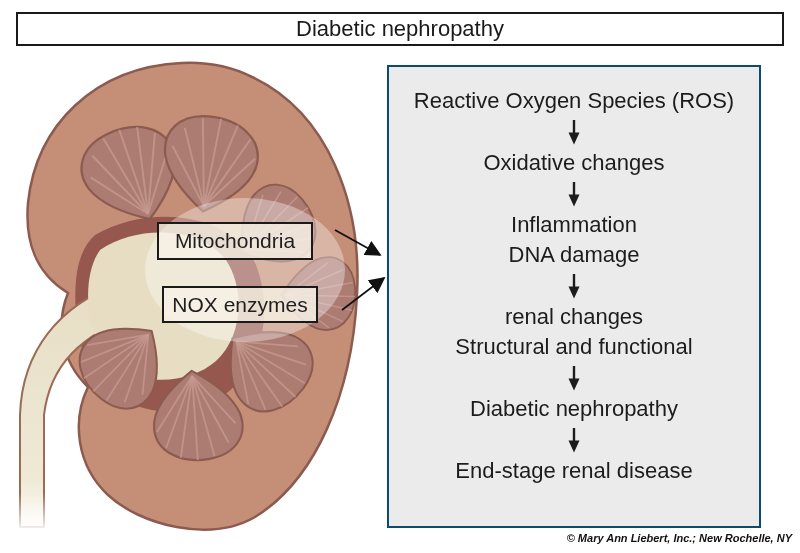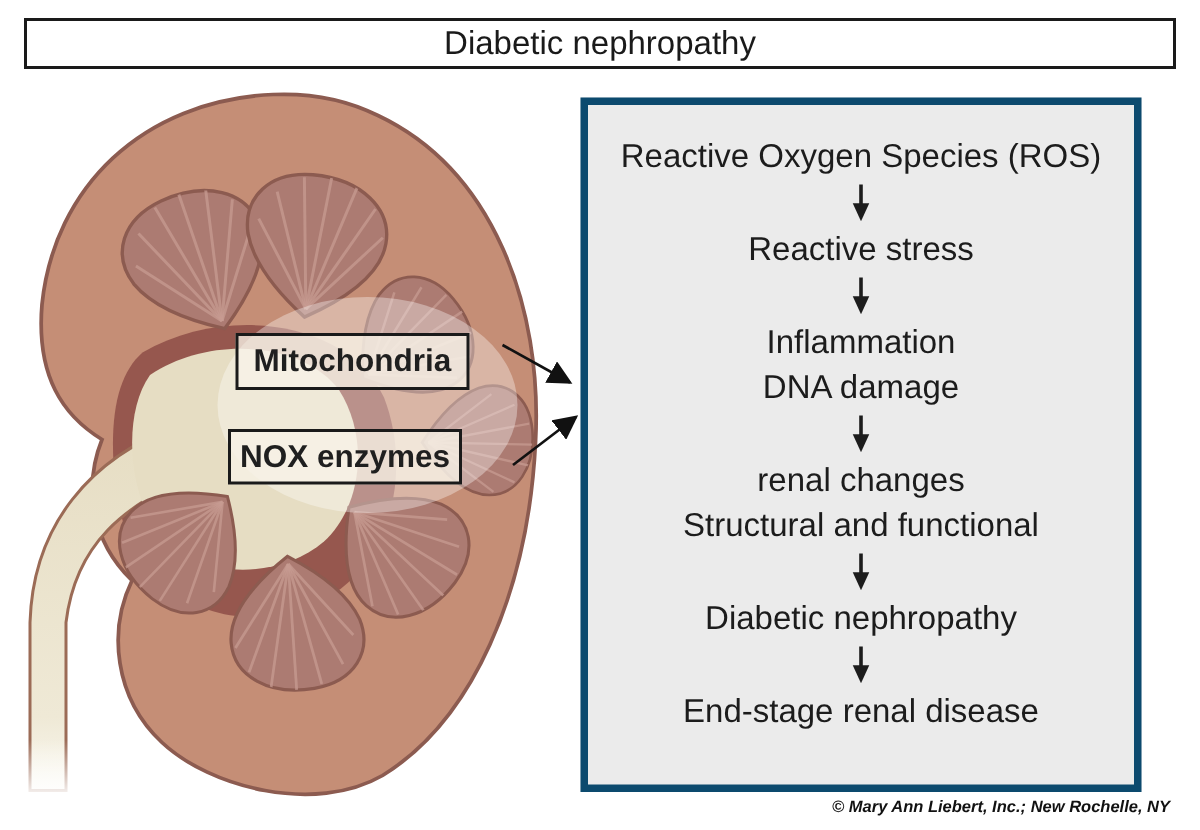--- a/index.html
+++ b/index.html
@@ -11,39 +11,39 @@
   .title-box{
     position:absolute;left:16px;top:12px;width:764px;height:30px;
     border:2px solid #1a1a1a;background:#ffffff;
     display:flex;align-items:center;justify-content:center;
     font-size:22px;color:#1a1a1a;
   }
   .kidney-svg{position:absolute;left:0;top:55px;}
   .organ-label{
     position:absolute;border:2px solid #1a1a1a;background:rgba(247,242,231,0.78);
     display:flex;align-items:center;justify-content:center;
-    font-size:21px;color:#1f1f1f;white-space:nowrap;font-weight:bold;
+    font-size:21px;color:#1f1f1f;white-space:nowrap;
   }
   .organ-label.mito{left:157px;top:222px;width:152px;height:34px;}
-  .organ-label.nox{left:152px;top:286px;width:152px;height:33px;text-align:right;}
+  .organ-label.nox{left:162px;top:286px;width:152px;height:33px;text-align:right;}
   .flow-panel{
     position:absolute;left:387px;top:65px;width:374px;height:463px;
-    background:#ebebeb;border:5px solid #0c4a6e;box-sizing:border-box;
+    background:#ebebeb;border:2px solid #0c4a6e;box-sizing:border-box;
     display:flex;flex-direction:column;align-items:center;
     padding-top:19px;
   }
   .flow-line{
     height:30px;line-height:30px;font-size:22px;color:#1c1c1c;
     text-align:center;white-space:nowrap;
   }
   .flow-arrow{
     height:32px;display:flex;align-items:center;justify-content:center;
   }
   .copyright{
-    position:absolute;right:20px;top:532px;width:400px;
+    position:absolute;right:8px;top:532px;width:400px;
     font-size:11px;font-weight:bold;font-style:italic;color:#111;
     text-align:right;
   }
 </style>
 </head>
 <body>
 
 <div class="title-box">
   <span>Diabetic nephropathy</span>
 </div>
@@ -117,21 +117,21 @@
 
   <div class="flow-line">Reactive Oxygen Species (ROS)</div>
 
   <div class="flow-arrow">
     <svg width="18" height="26" viewBox="0 0 18 26">
         <line x1="9" y1="1" x2="9" y2="15" stroke="#1c1c1c" stroke-width="2.4"></line>
         <polygon points="3.5,13.5 14.5,13.5 9,25.5" fill="#1c1c1c"></polygon>
       </svg>
   </div>
 
-  <div class="flow-line">Reactive stress</div>
+  <div class="flow-line">Oxidative changes</div>
 
   <div class="flow-arrow">
     <svg width="18" height="26" viewBox="0 0 18 26">
         <line x1="9" y1="1" x2="9" y2="15" stroke="#1c1c1c" stroke-width="2.4"></line>
         <polygon points="3.5,13.5 14.5,13.5 9,25.5" fill="#1c1c1c"></polygon>
       </svg>
   </div>
 
   <div class="flow-line">Inflammation</div>
   <div class="flow-line">DNA damage</div>

